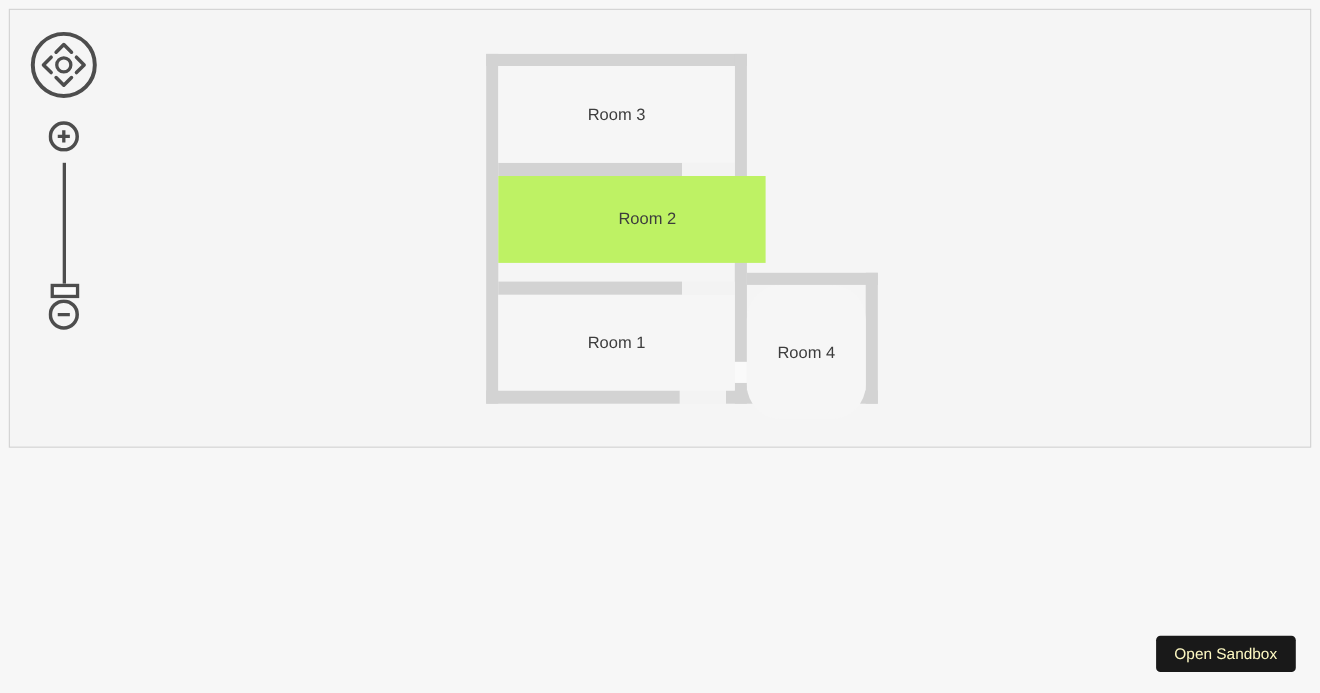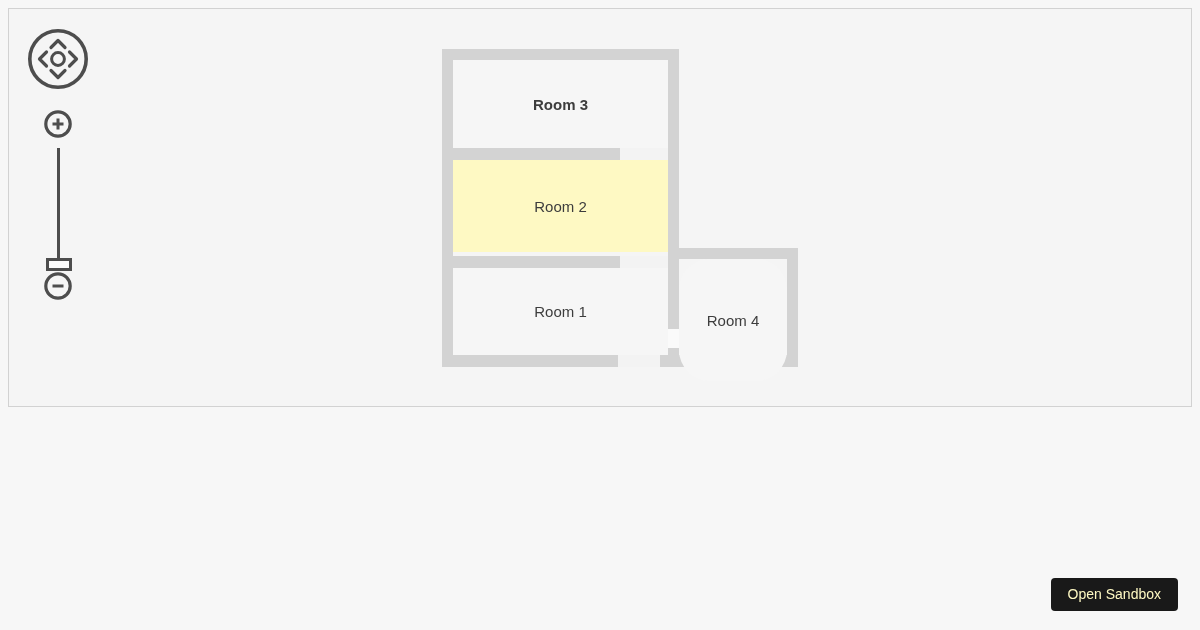--- a/index.html
+++ b/index.html
@@ -150,24 +150,24 @@
       <div class="wall" style="left: 433px; top: 346px; width: 176px; height: 12px; background: rgb(211, 211, 211);"></div>
       <div class="wall" style="left: 444px; top: 139px; width: 167px; height: 12px; background: rgb(211, 211, 211);"></div>
       <div class="wall" style="left: 444px; top: 247px; width: 167px; height: 12px; background: rgb(211, 211, 211);"></div>
       <div class="wall" style="left: 670px; top: 239px; width: 119px; height: 11px; background: rgb(211, 211, 211);"></div>
       <div class="wall" style="left: 778px; top: 239px; width: 11px; height: 119px; background: rgb(211, 211, 211);"></div>
       <div class="wall" style="left: 651px; top: 346px; width: 138px; height: 12px; background: rgb(211, 211, 211);"></div>
       <div class="gap" style="left: 611px; top: 139px; width: 48px; height: 12px; background: rgb(243, 243, 243);"></div>
       <div class="gap" style="left: 611px; top: 247px; width: 48px; height: 12px; background: rgb(243, 243, 243);"></div>
       <div class="gap" style="left: 609px; top: 346px; width: 42px; height: 12px; background: rgb(243, 243, 243);"></div>
       <div class="gap" style="left: 659px; top: 320px; width: 11px; height: 19px; background: rgb(250, 250, 250);"></div>
-      <div class="room" style="left: 444px; top: 51px; width: 215px; height: 88px; background: rgb(246, 246, 246); font-weight: bold;">
+      <div class="room" style="left: 444px; top: 51px; width: 215px; height: 88px; background: rgb(246, 246, 246);">
         <span class="room-label">Room 3</span>
       </div>
-      <div class="room" style="left: 444px; top: 151px; width: 215px; height: 92px; background: #fef9c3;">
+      <div class="room" style="left: 444px; top: 151px; width: 215px; height: 79px; background: #bef264; padding-left: 28px;">
         <span class="room-label">Room 2</span>
       </div>
       <div class="room" style="left: 444px; top: 259px; width: 215px; height: 87px; background: rgb(246, 246, 246);">
         <span class="room-label">Room 1</span>
       </div>
       <div class="room" style="left: 670px; top: 250px; width: 108px; height: 122px; background: rgb(246, 246, 246); border-radius: 31px;">
         <span class="room-label">Room 4</span>
       </div>
     </div>
 

